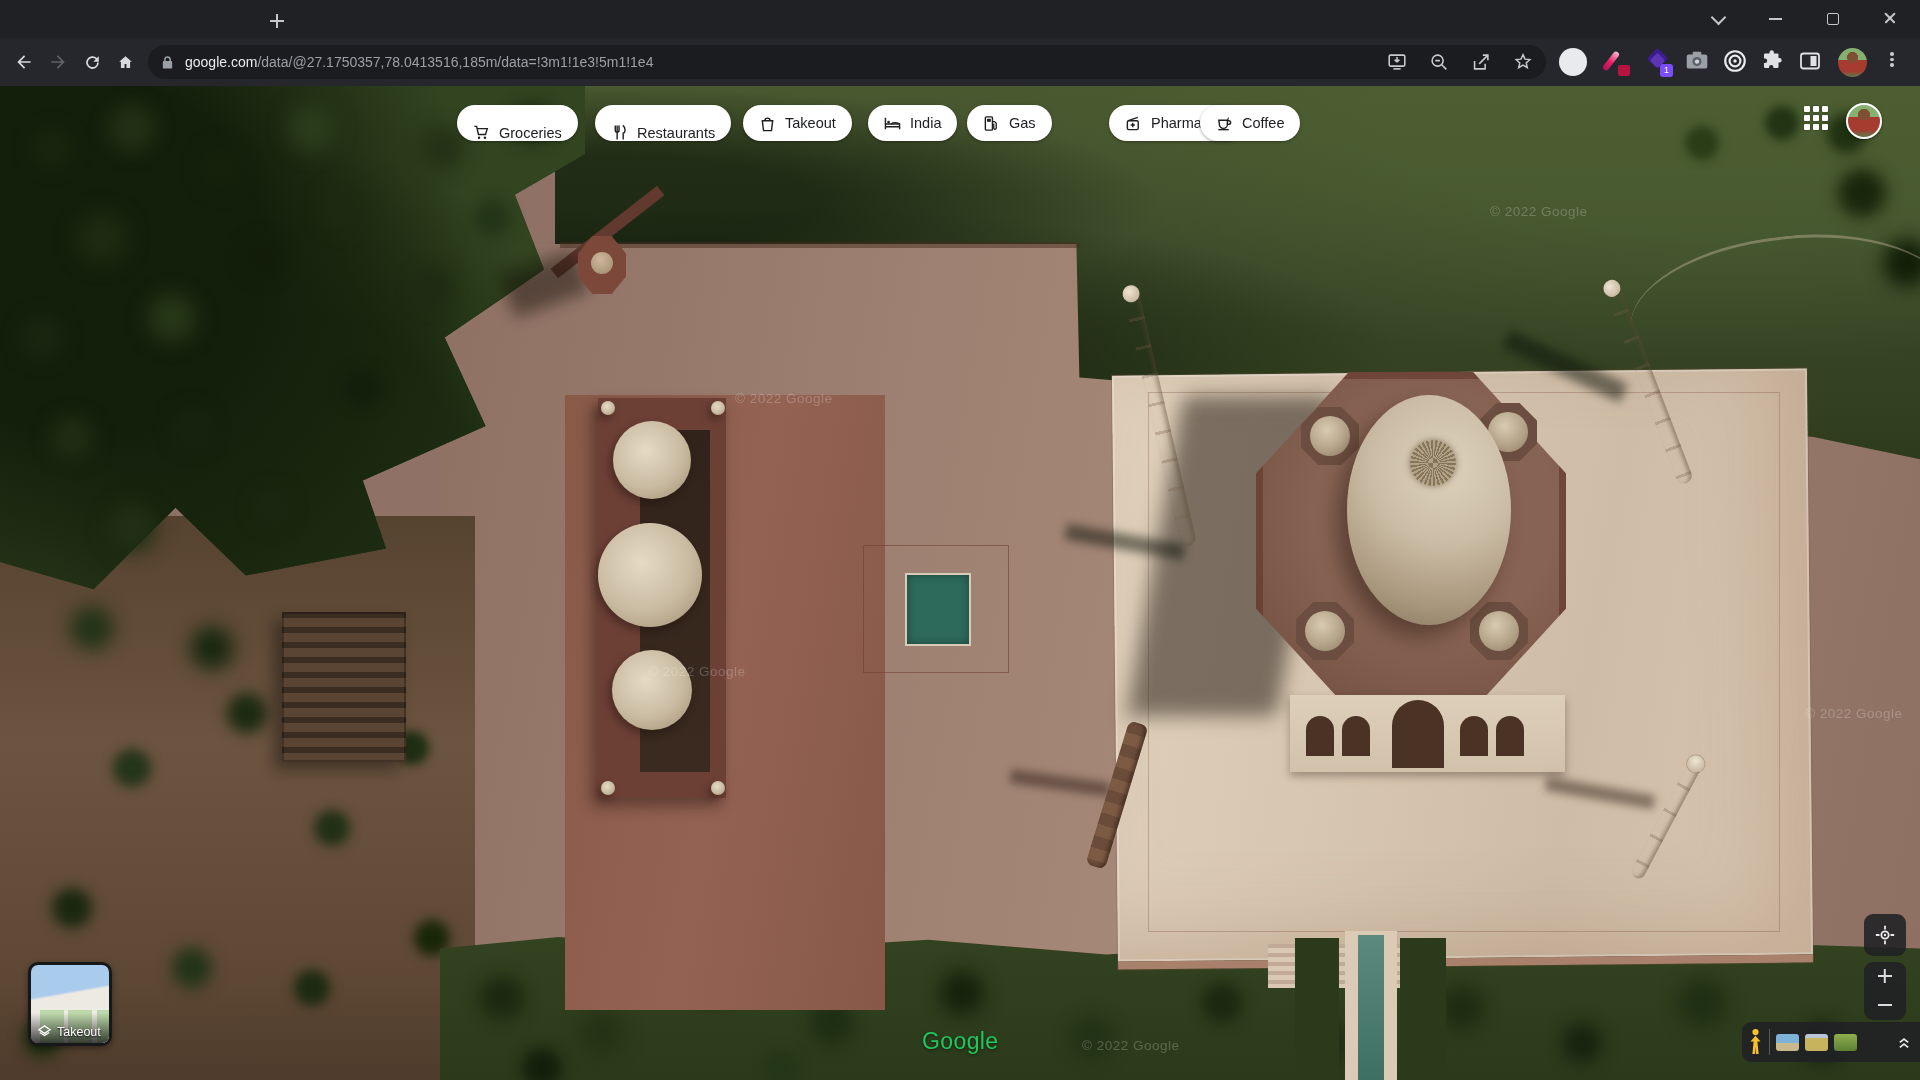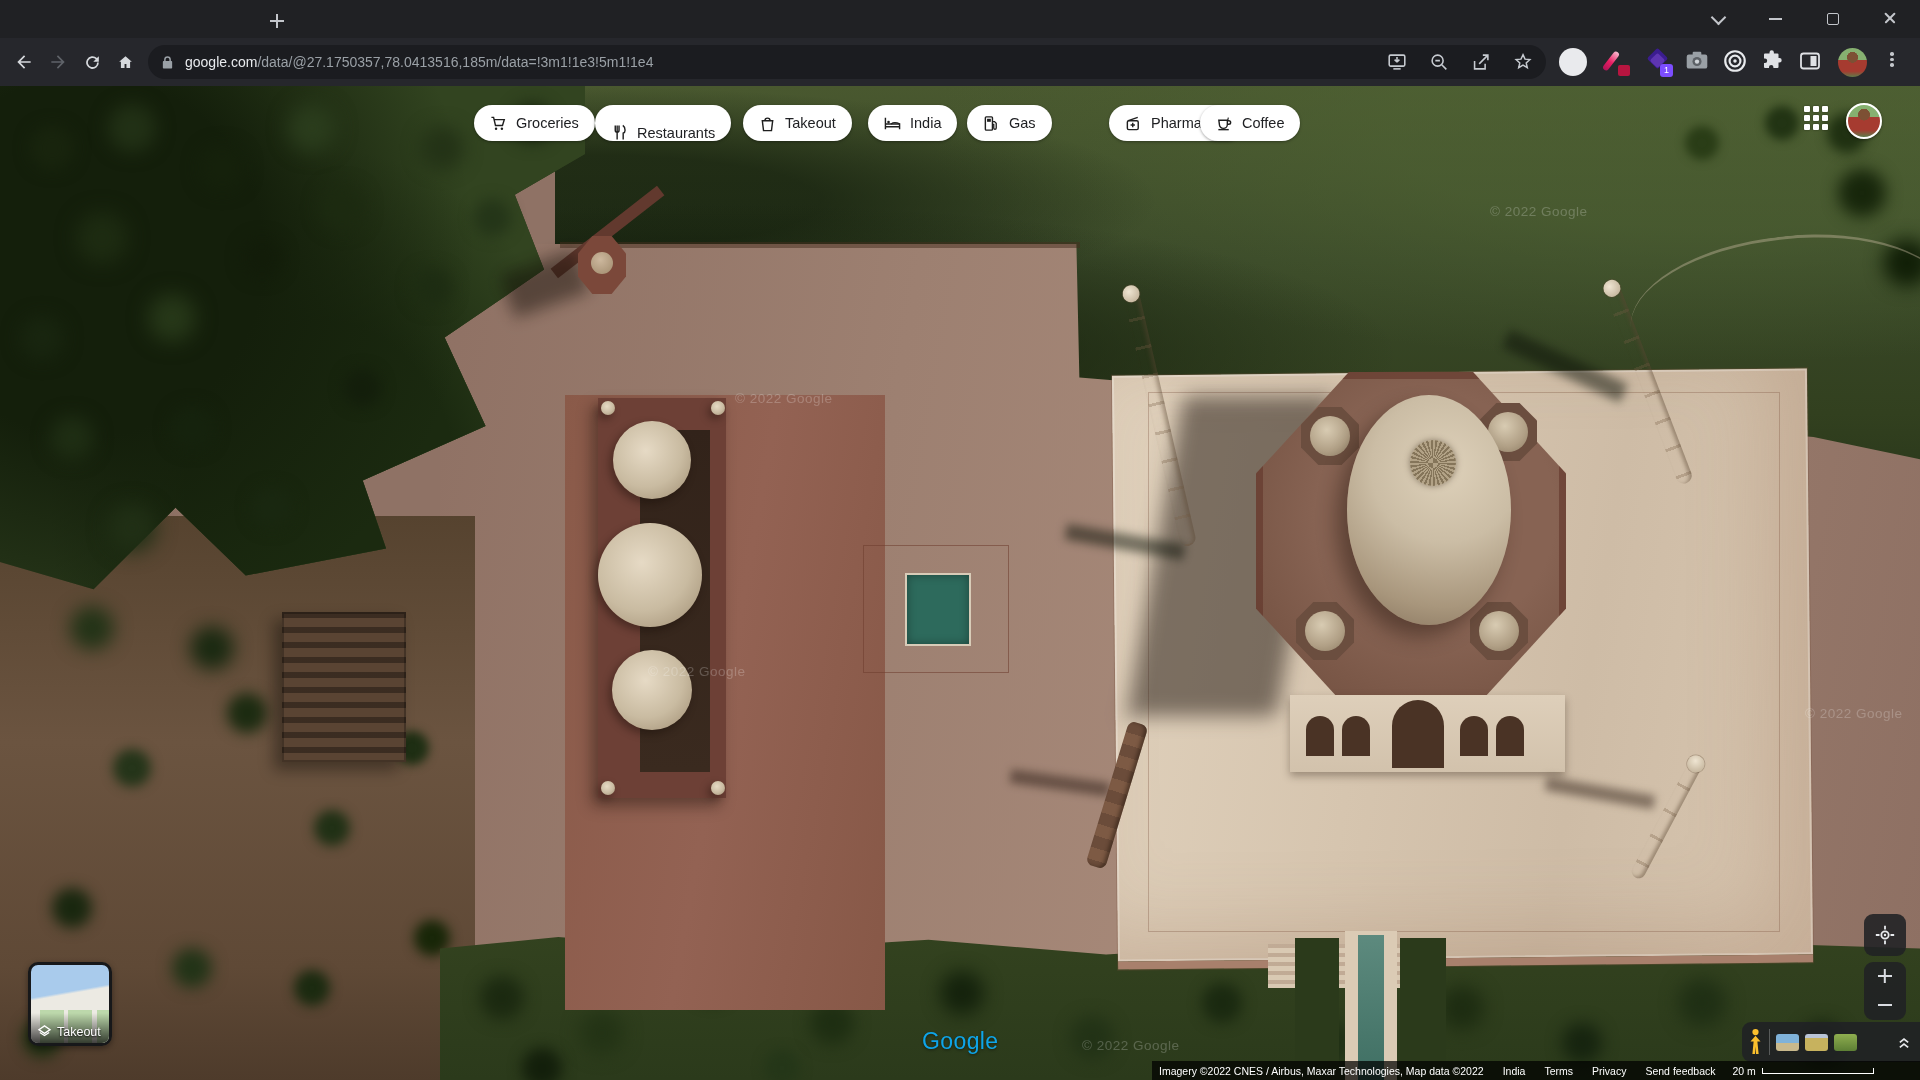--- a/index.html
+++ b/index.html
@@ -60,21 +60,21 @@
   #layersbtn .shade span{color:#fff;font-size:12.5px;text-shadow:0 1px 2px #000;}
   .ctrlbtn{position:absolute;left:1864px;background:rgba(32,33,36,.88);border-radius:9px;z-index:30;display:flex;align-items:center;justify-content:center;}
   #zoompill{position:absolute;left:1864px;top:962px;width:42px;height:58px;background:rgba(32,33,36,.88);border-radius:9px;z-index:30;}
   .pm{position:absolute;left:50%;width:14px;height:2.4px;background:#d9dce1;transform:translateX(-50%);}
   #zin .pm.v{width:2.4px;height:14px;}
   #bottombar{position:absolute;left:1742px;top:1022px;width:178px;height:40px;background:rgba(32,33,36,.88);border-radius:9px 0 0 9px;z-index:30;display:flex;align-items:center;padding:0 6px;box-sizing:border-box;gap:6px;}
   .thumb{width:23px;height:17px;border-radius:3px;flex:none;}
   #attrbar{position:absolute;left:1152px;top:1061px;width:768px;height:19px;background:rgba(0,0,0,.72);display:flex;align-items:center;color:#fff;font-size:10.5px;z-index:40;padding-left:7px;box-sizing:border-box;white-space:nowrap;}
   #attrbar .lnk{margin-left:19px;}
   #scalebar{margin-left:6px;width:112px;height:6px;border-left:1.5px solid #fff;border-right:1.5px solid #fff;border-bottom:1.5px solid #fff;box-sizing:border-box;}
-  #glogo{position:absolute;left:922px;top:1028px;color:#0ea5e9;font-size:23px;font-weight:500;letter-spacing:.4px;text-shadow:0 1px 3px rgba(0,0,0,.5);z-index:30;}
+  #glogo{position:absolute;left:922px;top:1028px;color:#22c55e;font-size:23px;font-weight:500;letter-spacing:.4px;text-shadow:0 1px 3px rgba(0,0,0,.5);z-index:30;}
 </style>
 </head>
 <body>
 
 <div id="app">
 
   <div id="tabstrip">
     <div id="newtab"></div>
     <div class="winctl" style="left:1710px;">
         <div class="chev"></div>
@@ -266,21 +266,21 @@
     <div class="minaret" style="left:1107px;top:634px;width:20px;height:150px;transform:rotate(17deg);background:repeating-linear-gradient(180deg,#6b4c3a 0 12px,#7d5a44 12px 24px);border-radius:7px;box-shadow:inset -3px 0 4px rgba(40,25,15,.5);"></div>
 
     <span class="wm" style="left:735px;top:305px;">© 2022 Google</span>
     <span class="wm" style="left:1490px;top:118px;">© 2022 Google</span>
     <span class="wm" style="left:648px;top:578px;">© 2022 Google</span>
     <span class="wm" style="left:1082px;top:952px;">© 2022 Google</span>
     <span class="wm" style="left:1805px;top:620px;">© 2022 Google</span>
   </div>
 
 
-  <div class="chip" style="left:474px;">
+  <div class="chip" style="left:457px;align-items:flex-end;">
     <svg width="17" height="17" viewBox="0 0 18 18">
         <path d="M1.5 2.5h2.3l2 8.6h7.4l1.9-6.2H4.6" fill="none" stroke="#1f1f1f" stroke-width="1.5"></path>
         <circle cx="6.4" cy="14.6" r="1.3" fill="#1f1f1f"></circle>
         <circle cx="12.6" cy="14.6" r="1.3" fill="#1f1f1f"></circle>
       </svg>
     <span>Groceries</span>
   </div>
   <div class="chip" style="left:595px;align-items:flex-end;">
     <svg width="17" height="17" viewBox="0 0 18 18">
         <path d="M4.5 1.5v5a2 2 0 0 0 4 0v-5M6.5 1.5v15" fill="none" stroke="#1f1f1f" stroke-width="1.5"></path>
@@ -379,23 +379,14 @@
     <div class="thumb" style="background:linear-gradient(180deg,#7fb2d9 0 55%,#c9b98c 55%);"></div>
     <div class="thumb" style="background:linear-gradient(180deg,#b9c4d6 0 25%,#c7b25e 25%);"></div>
     <div class="thumb" style="background:linear-gradient(180deg,#8fae4f,#5d7f35);"></div>
     <svg width="20" height="20" viewBox="0 0 24 24" style="margin-left:auto;">
       <path d="M7 12.5l5-4 5 4" fill="none" stroke="#e8eaed" stroke-width="2"></path>
       <path d="M7 18.5l5-4 5 4" fill="none" stroke="#e8eaed" stroke-width="2"></path>
     </svg>
   </div>
 
   <div id="glogo">Google</div>
-  <div id="attrbar">
-    <span>Imagery ©2022 CNES / Airbus, Maxar Technologies, Map data ©2022</span>
-    <span class="lnk">India</span>
-    <span class="lnk">Terms</span>
-    <span class="lnk">Privacy</span>
-    <span class="lnk">Send feedback</span>
-    <span class="lnk" style="margin-left:17px;">20 m</span>
-    <div id="scalebar"></div>
-  </div>
 
 </div>
 
 </body></html>

